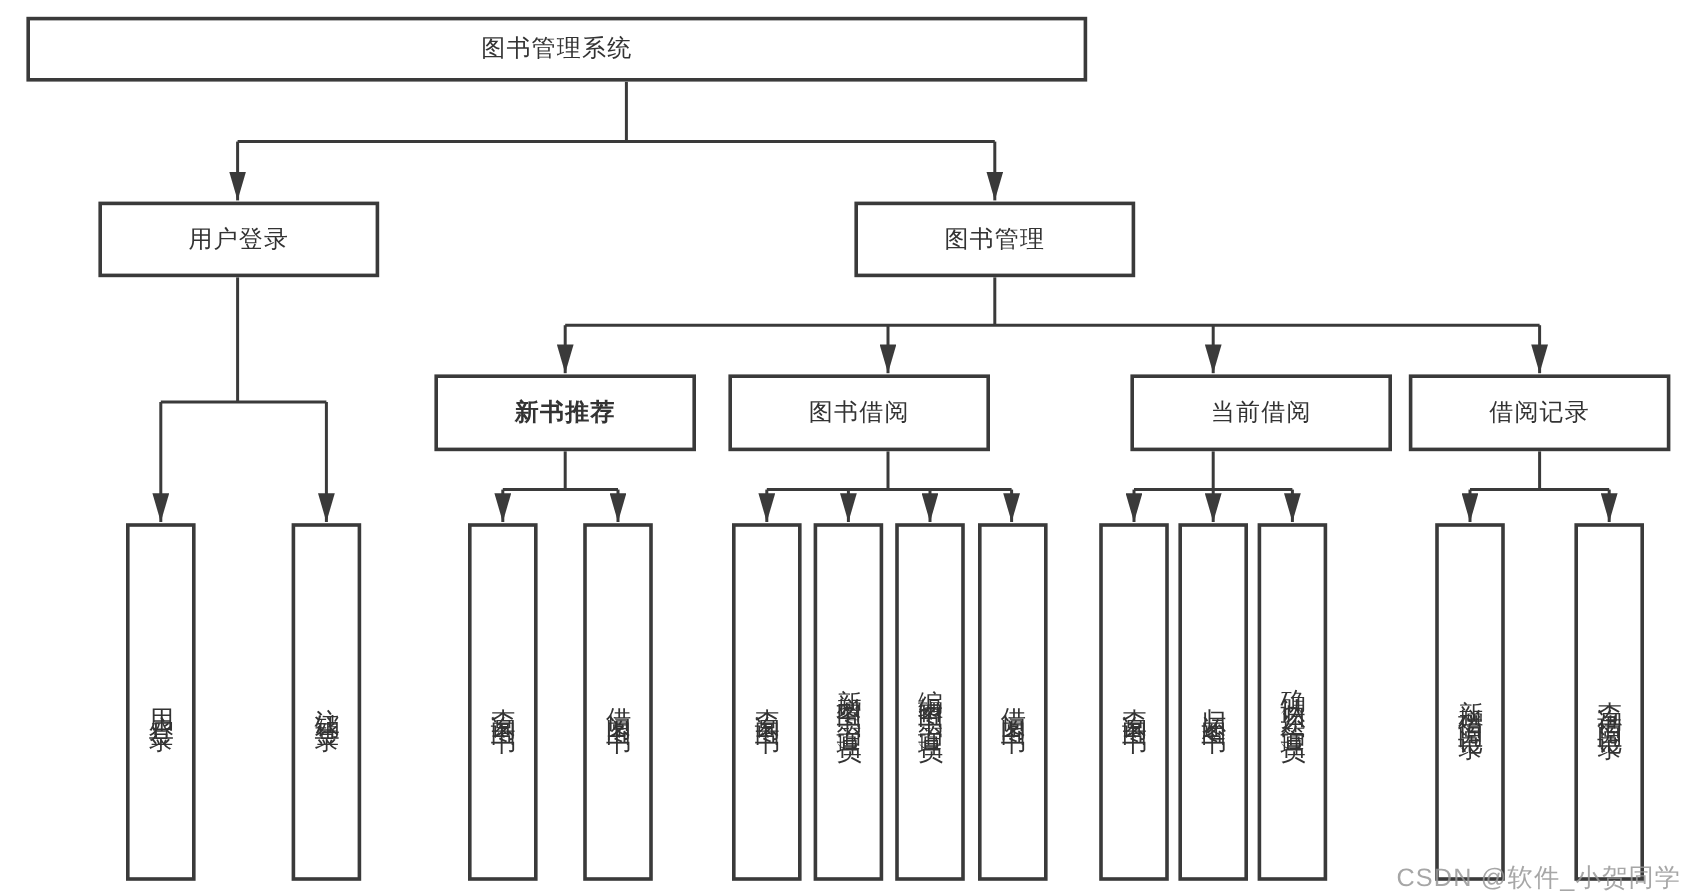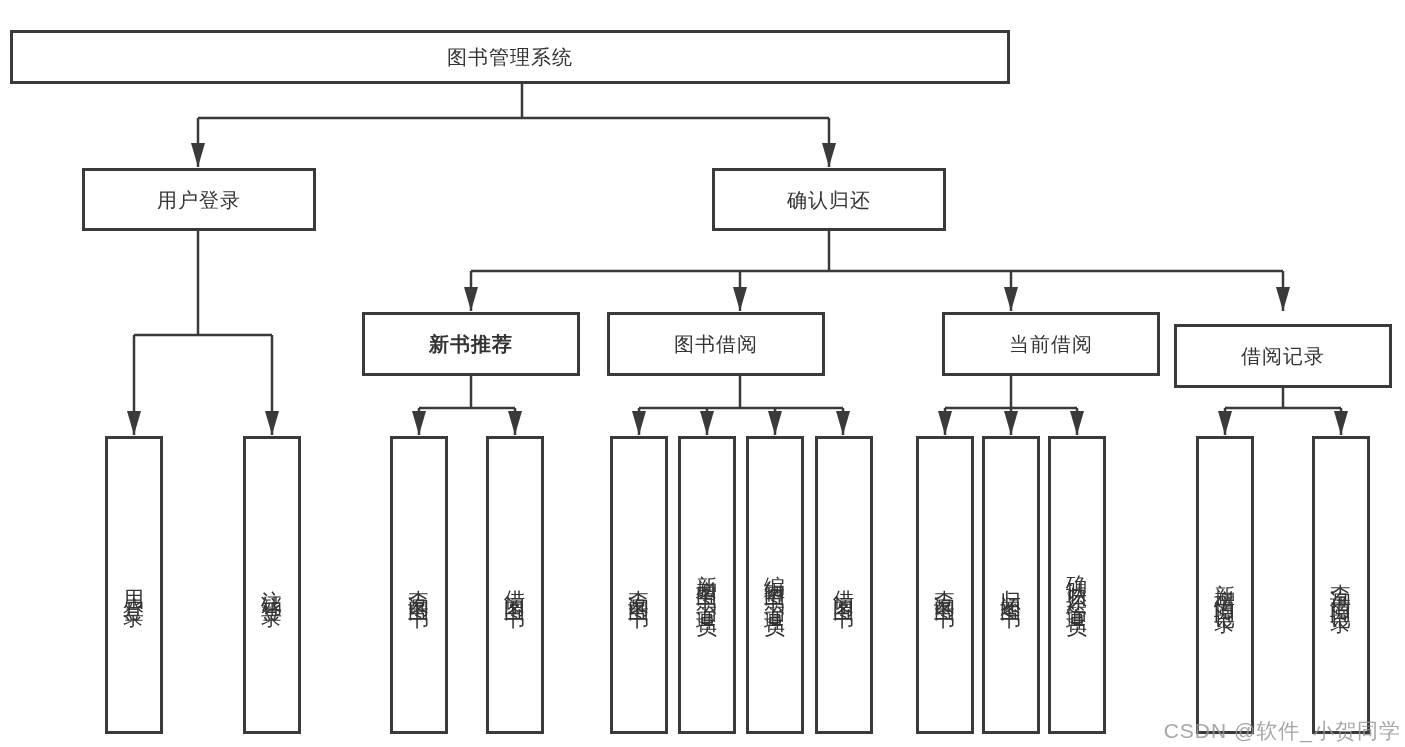--- a/index.html
+++ b/index.html
@@ -25,21 +25,21 @@
     border: 3px solid #3a3a3a;
     display: flex;
     align-items: center;
     justify-content: center;
     z-index: 1;
     font-size: 20px;
     letter-spacing: 1px;
     color: #333333;
     line-height: 1;
   }
-  .node.root  { left: 10px;  top: 14px;  width: 1000px; height: 54px; margin-top: 16px; }
+  .node.root  { left: 22px;  top: 14px;  width: 884px; height: 54px; }
   .node.lvl2  { top: 168px; height: 63px; width: 234px; }
   .node.lvl3  { top: 312px; height: 64px; width: 218px; }
   .leaf {
     position: absolute;
     box-sizing: border-box;
     background: #ffffff;
     border: 3px solid #3a3a3a;
     top: 436px;
     height: 298px;
     width: 58px;
@@ -119,26 +119,26 @@
 
     <path d="M1283,376 V408"></path>
     <path d="M1225,408 H1341"></path>
     <line x1="1225" y1="408" x2="1225" y2="435" marker-end="url(#ah)"></line>
     <line x1="1341" y1="408" x2="1341" y2="435" marker-end="url(#ah)"></line>
   </svg>
 
   <div class="node root">图书管理系统</div>
 
   <div class="node lvl2" style="left:82px;">用户登录</div>
-  <div class="node lvl2" style="left:712px;">确认归还</div>
+  <div class="node lvl2" style="left:712px;">图书管理</div>
 
   <div class="node lvl3" style="left:362px;font-weight:bold;">新书推荐</div>
   <div class="node lvl3" style="left:607px;">图书借阅</div>
   <div class="node lvl3" style="left:902px;margin-left:40px;">当前借阅</div>
-  <div class="node lvl3" style="left:1174px;margin-top:12px;">借阅记录</div>
+  <div class="node lvl3" style="left:1174px;">借阅记录</div>
 
   <div class="leaf" style="left:105px;">
     <span>用户登录</span>
   </div>
   <div class="leaf" style="left:243px;">
     <span>注销登录</span>
   </div>
 
   <div class="leaf" style="left:390px;">
     <span>查询图书</span>

